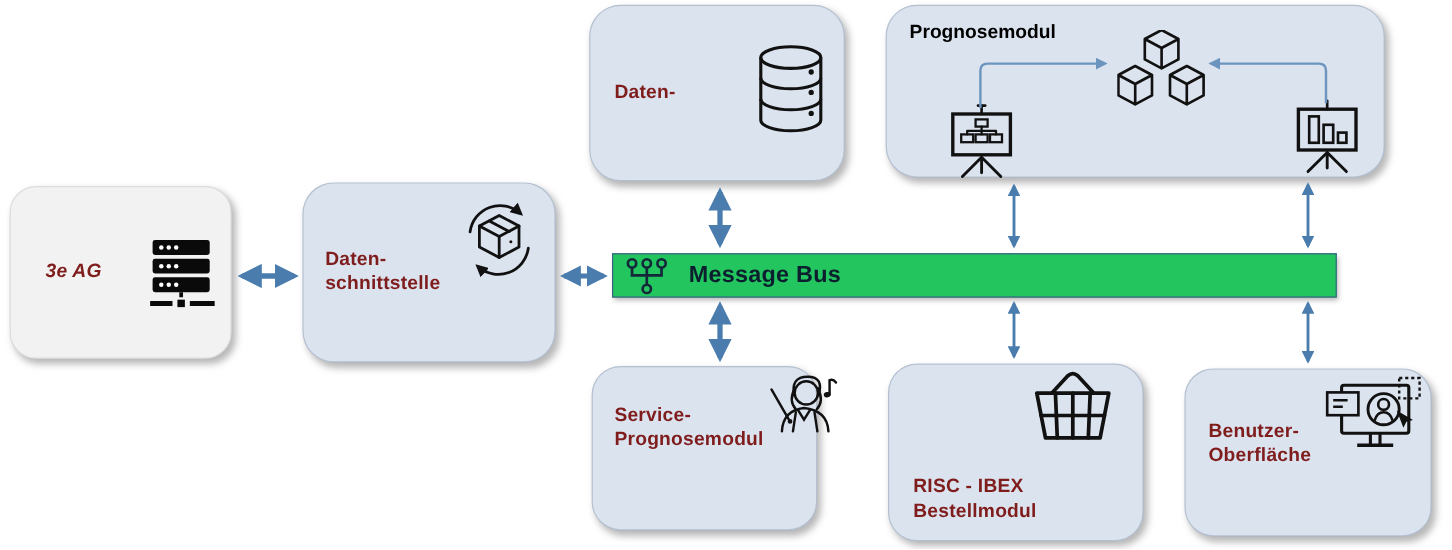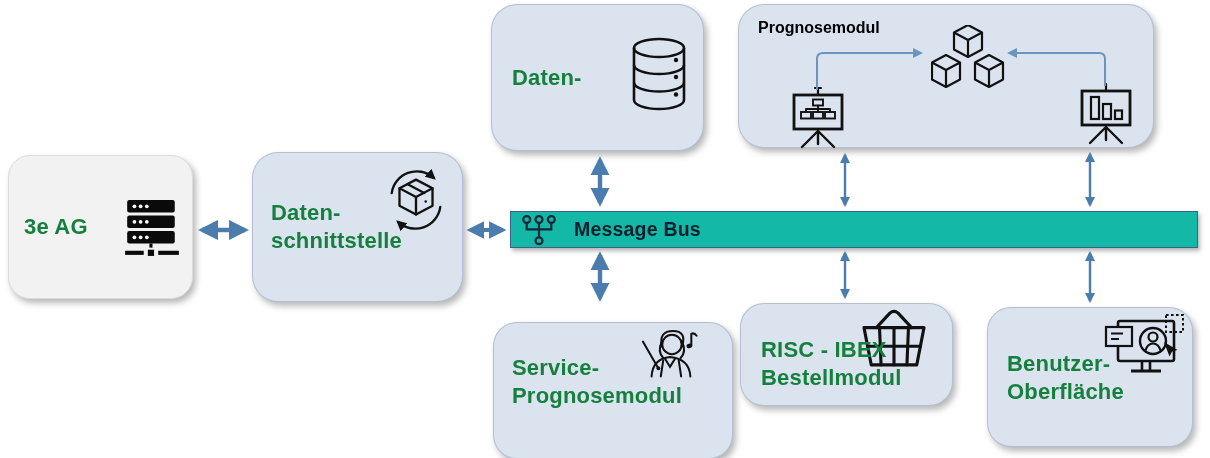--- a/index.html
+++ b/index.html
@@ -8,45 +8,45 @@
     font-family:"Liberation Sans", sans-serif;overflow:hidden;
   }
   .node{
     position:absolute;background:#dbe3ee;border-radius:26px;
     border:1px solid rgba(148,164,186,.55);
     box-shadow:3px 4px 6px rgba(95,95,95,.45);
     box-sizing:border-box;
   }
   #n-source{background:#f2f2f2;border-color:#dcdcdc;}
   .lbl{
-    position:absolute;font-weight:700;color:#15803d;font-size:22px;
+    position:absolute;font-weight:700;color:#7f1d1d;font-size:16px;
     line-height:1.28;white-space:nowrap;letter-spacing:.2px;
   }
   .lbl span{display:block;}
   .vcenter{top:50%;transform:translateY(-50%);}
   .icon{position:absolute;}
   #overlay{position:absolute;left:0;top:0;pointer-events:none;}
   #bus{
-    position:absolute;left:510px;top:211px;width:688px;height:37px;
-    background:#14b8a6;border:1px solid #3c6288;box-sizing:border-box;
+    position:absolute;left:510px;top:211px;width:604px;height:37px;
+    background:#22c55e;border:1px solid #3c6288;box-sizing:border-box;
     box-shadow:2px 3px 4px rgba(110,110,110,.5);
     display:flex;align-items:center;padding-left:9px;gap:16px;
   }
   #bus .buslbl{
     font-weight:700;font-size:19.5px;color:#0c1f2e;letter-spacing:.2px;
   }
   #n-forecast .title{position:absolute;left:19px;top:14px;font-size:16px;font-weight:700;color:#000;}
 </style>
 </head>
 <body>
 
 <div class="stage">
 
   <div class="node" id="n-source" style="left:8px;top:155px;width:185px;height:144px;border-radius:22px;">
-    <div class="lbl vcenter" style="left:15px;">
+    <div class="lbl vcenter" style="left:29px;font-style:italic;">
       <span>3e AG</span>
     </div>
     <svg class="icon" style="right:12px;top:42px;" width="56" height="60" viewBox="0 0 54 58">
       <g fill="#0a0a0a">
         <rect x="3" y="2" width="46" height="12" rx="2"></rect>
         <rect x="3" y="17" width="46" height="12" rx="2"></rect>
         <rect x="3" y="32" width="46" height="12" rx="2"></rect>
         <rect x="23" y="50" width="6" height="6"></rect>
       </g>
       <g fill="#ffffff">
@@ -154,21 +154,21 @@
         <circle cx="6" cy="4.6" r="3.1"></circle>
           <circle cx="17" cy="4.6" r="3.1"></circle>
           <circle cx="28" cy="4.6" r="3.1"></circle>
         <path d="M6,7.7 V13.5 H28 V7.7 M17,7.7 V20.5"></path>
         <circle cx="17" cy="23.6" r="3.1"></circle>
       </g>
     </svg>
     <span class="buslbl">Message Bus</span>
   </div>
 
-  <div class="node" id="n-orchestration" style="left:493px;top:305px;width:240px;height:137px;border-radius:24px;margin-top:17px;">
+  <div class="node" id="n-orchestration" style="left:493px;top:305px;width:188px;height:137px;border-radius:24px;">
     <div class="lbl" style="left:18px;top:31px;">
       <span>Service-</span>
       <span>Prognosemodul</span>
     </div>
     <svg class="icon" style="left:145px;top:4px;" width="62" height="64" viewBox="0 0 64 64">
       <g stroke="#111" stroke-width="2.1" fill="none" stroke-linecap="round">
         <path d="M54,18 V6 q3,-1.5 5.5,2"></path>
         <circle cx="34" cy="17" r="10"></circle>
         <path d="M23.5,19 Q20.5,3 35,3 Q49.5,3 44.5,19"></path>
         <path d="M24,13 Q18.5,24 25,31"></path>
@@ -176,21 +176,21 @@
         <path d="M13,50 Q14,32 32,30 Q52,32 53,50"></path>
         <path d="M27,32 L32,40 L37,32"></path>
         <path d="M25,33.5 L22.5,50 M41,33.5 L43.5,50"></path>
         <line x1="4" y1="14" x2="19" y2="40"></line>
       </g>
       <circle cx="20" cy="41.5" r="2" fill="#111"></circle>
       <ellipse cx="52" cy="18.5" rx="3" ry="2.3" fill="#111" transform="rotate(-15 52 18.5)"></ellipse>
     </svg>
   </div>
 
-  <div class="node" id="n-ordering" style="left:740px;top:303px;width:213px;height:103px;border-radius:24px;">
+  <div class="node" id="n-ordering" style="left:740px;top:303px;width:213px;height:148px;border-radius:24px;">
     <svg class="icon" style="left:118px;top:5px;" width="70" height="60" viewBox="0 0 66 58">
       <g stroke="#111" stroke-width="3" fill="none" stroke-linejoin="round" stroke-linecap="round">
         <path d="M16,18 L29,4 Q33,0.5 37,4 L50,18"></path>
         <path d="M4,18 H62 L55,54 H11 Z"></path>
         <path d="M19,18 L20.5,54 M33,18 V54 M47,18 L45.5,54"></path>
         <path d="M7.5,36 H58.5"></path>
       </g>
     </svg>
     <div class="lbl" style="left:20px;bottom:13px;">
       <span>RISC - IBEX</span>

